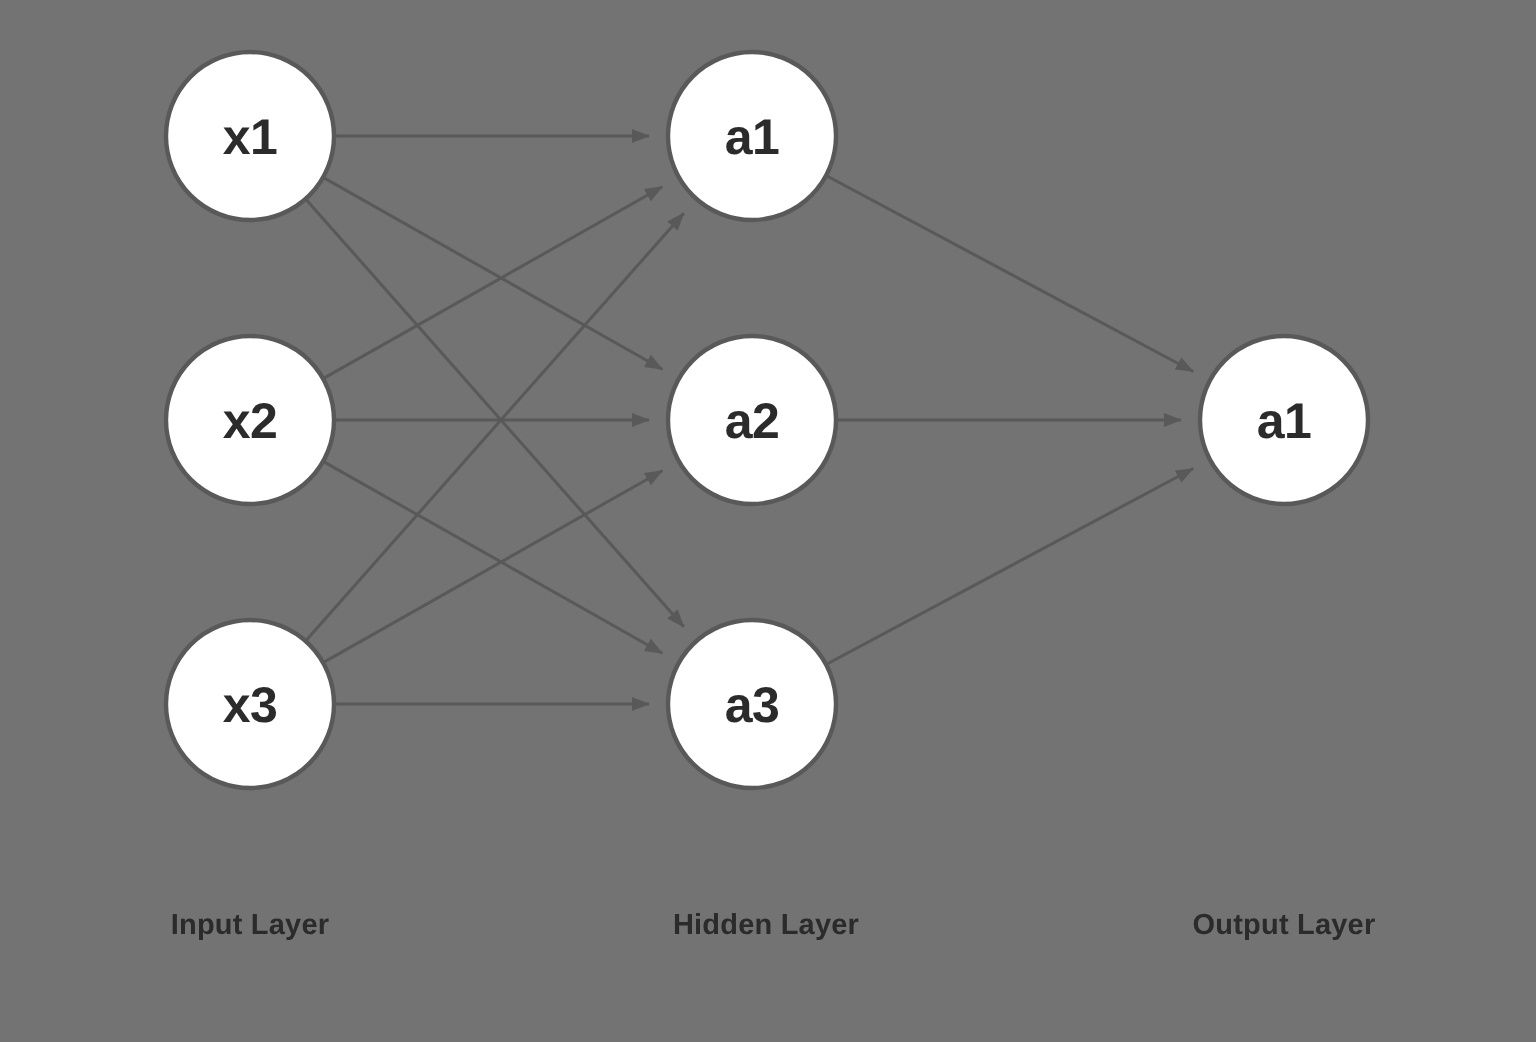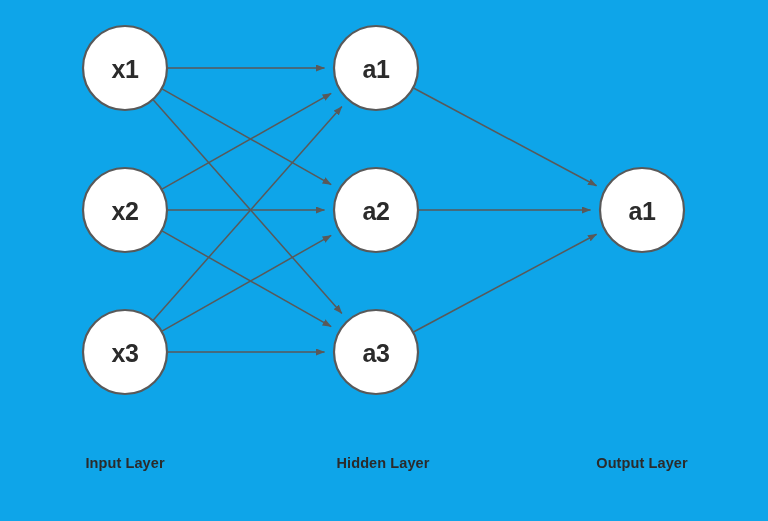--- a/index.html
+++ b/index.html
@@ -11,21 +11,21 @@
     width: 768px;
     height: 521px;
     background: #ffffff;
     font-family: "Liberation Sans", sans-serif;
     overflow: hidden;
   }
   #diagram-root {
     position: relative;
     width: 768px;
     height: 521px;
-    background: #0ea5e9;
+    background: #737373;
   }
   #nn-svg {
     display: block;
     width: 768px;
     height: 521px;
   }
   .node-circle {
     fill: #ffffff;
     stroke: #595959;
     stroke-width: 2.2;

